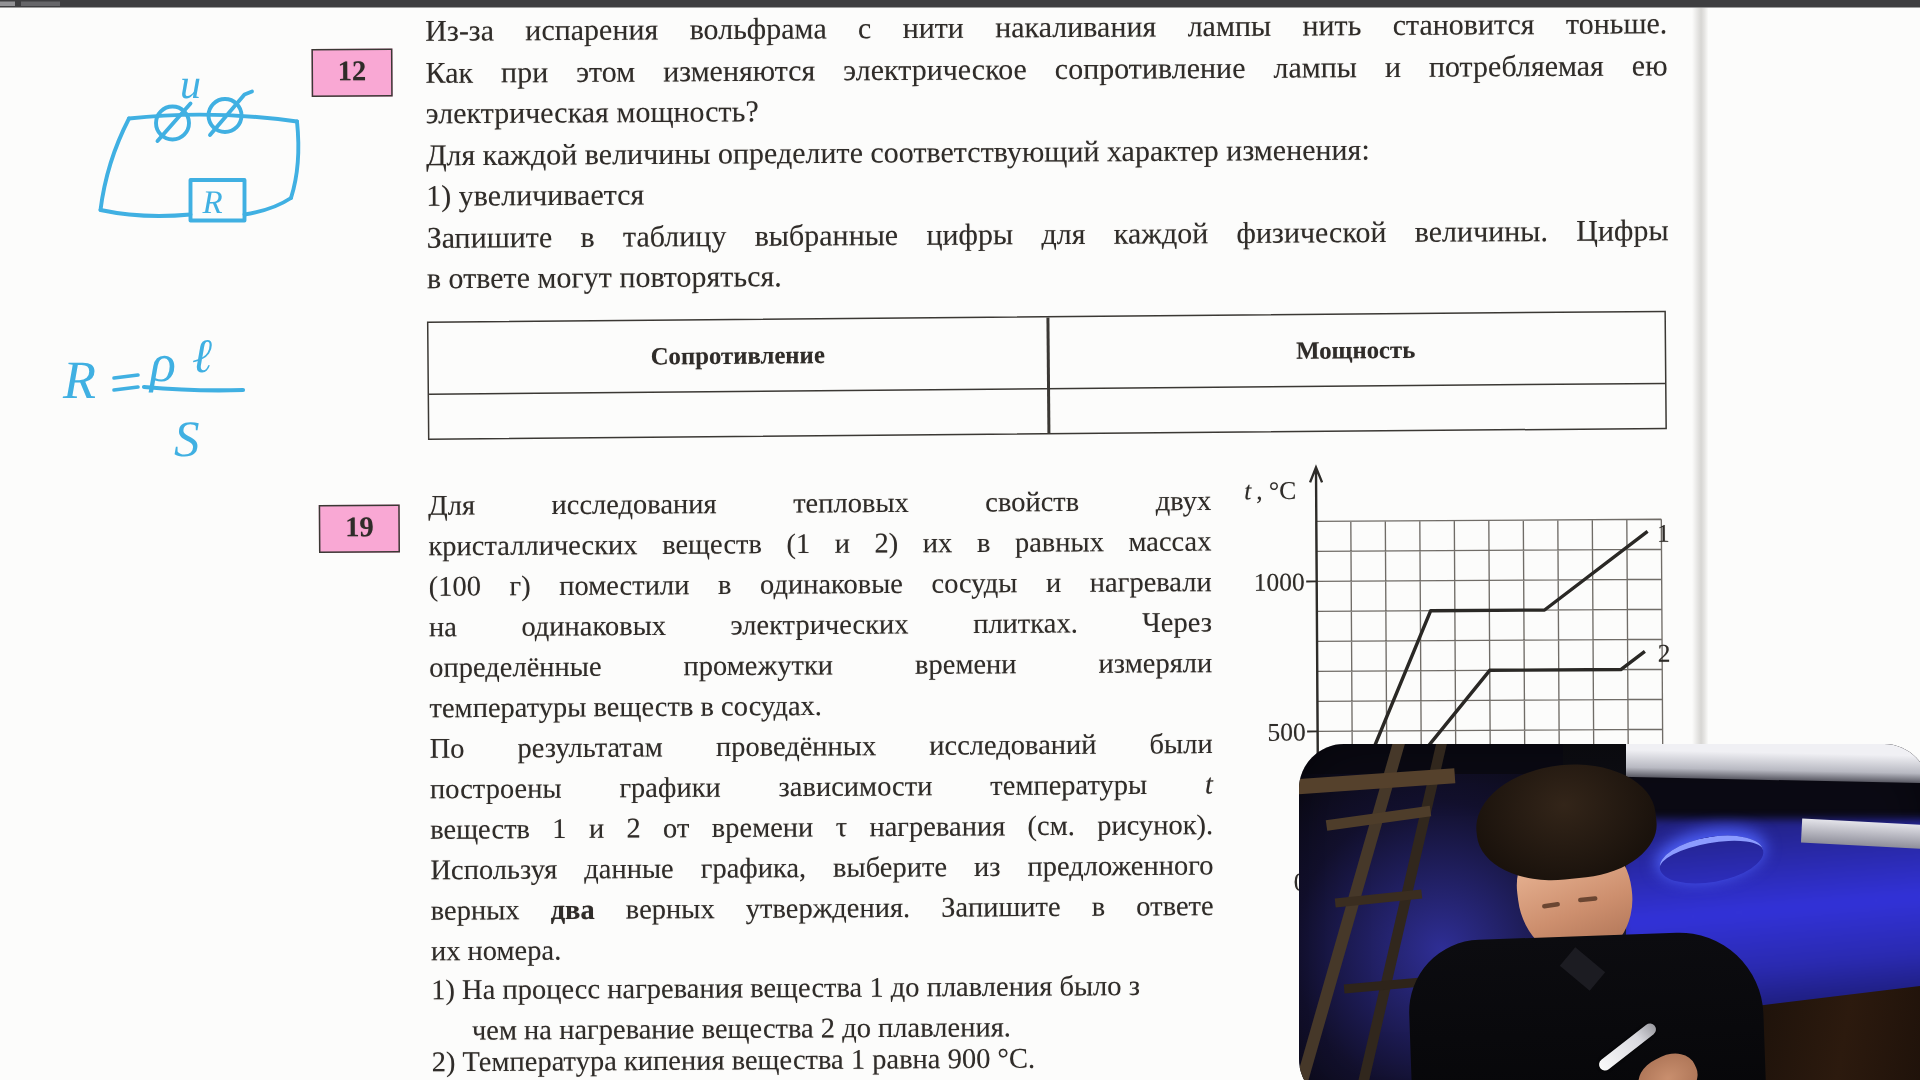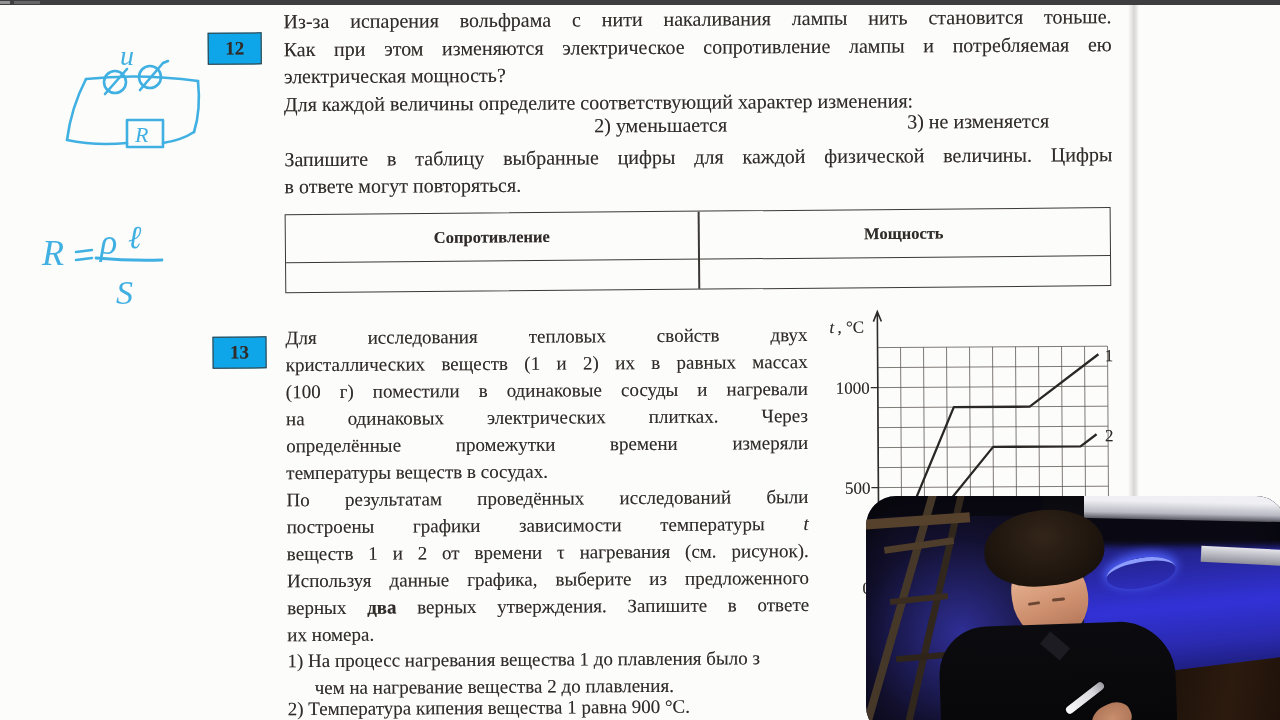--- a/index.html
+++ b/index.html
@@ -7,21 +7,21 @@
          font-family:"Liberation Serif",serif;color:#2f2c29;}
   .topbar{position:absolute;left:0;top:0;width:1280px;height:5px;background:#3e3e40;z-index:9;}
   .topbar .streak1{position:absolute;left:0;top:1px;width:10px;height:3px;background:#a8a8aa;opacity:.8;}
   .topbar .streak2{position:absolute;left:14px;top:1px;width:26px;height:3px;background:#77777a;opacity:.7;}
   .page-edge{position:absolute;left:1128px;top:5px;width:11px;height:715px;z-index:1;
     background:linear-gradient(90deg,rgba(200,198,195,0),rgba(185,183,179,.55) 55%,rgba(228,227,225,.95) 75%,rgba(250,250,249,0));}
   .doc{position:absolute;inset:0;transform:rotate(-0.35deg);transform-origin:320px 260px;z-index:2;}
   .doc *{text-shadow:0 0 .5px rgba(70,60,50,.45);}
 
   .qbox{position:absolute;width:52px;height:30px;border:1.7px solid #3b3834;display:flex;
-        align-items:center;justify-content:center;font-weight:bold;font-size:19px;background:#0ea5e9;}
+        align-items:center;justify-content:center;font-weight:bold;font-size:19px;background:#f9a8d4;}
   .q12box{left:209px;top:32px;}
   .q13box{left:212px;top:336px;}
 
   .p12{position:absolute;left:285px;top:8px;width:828px;font-size:20px;line-height:27.5px;}
   .p13{position:absolute;left:285px;top:324px;width:522px;font-size:19px;line-height:27px;}
   .line{white-space:normal;}
   .jl{text-align:justify;text-align-last:justify;}
   .optrow{position:relative;height:27.5px;}
   .optrow span{position:absolute;top:0;}
   .opt1{left:0;}
@@ -99,37 +99,36 @@
     <div class="qbox q12box">
       <span>12</span>
     </div>
 
     <div class="p12">
       <div class="line jl">Из-за испарения вольфрама с нити накаливания лампы нить становится тоньше.</div>
       <div class="line jl">Как при этом изменяются электрическое сопротивление лампы и потребляемая ею</div>
       <div class="line">электрическая мощность?</div>
       <div class="line">Для каждой величины определите соответствующий характер изменения:</div>
       <div class="optrow">
-        <span class="opt2">2) уменьшается</span>
-        <span class="opt3">3) не изменяется</span>
+        <span class="opt1">1) увеличивается</span>
       </div>
       <div class="line jl">Запишите в таблицу выбранные цифры для каждой физической величины. Цифры</div>
       <div class="line">в ответе могут повторяться.</div>
     </div>
 
     <div class="answer-table">
       <div class="hrow">
         <div class="cell">Сопротивление</div>
         <div class="cell">Мощность</div>
       </div>
       <div class="vline"></div>
     </div>
 
     <div class="qbox q13box">
-      <span>13</span>
+      <span>19</span>
     </div>
 
     <div class="p13">
       <div class="line jl">Для исследования тепловых свойств двух</div>
       <div class="line jl">кристаллических веществ (1 и 2) их в равных массах</div>
       <div class="line jl">(100 г) поместили в одинаковые сосуды и нагревали</div>
       <div class="line jl">на одинаковых электрических плитках. Через</div>
       <div class="line jl">определённые промежутки времени измеряли</div>
       <div class="line">температуры веществ в сосудах.</div>
       <div class="line jl">По результатам проведённых исследований были</div>

